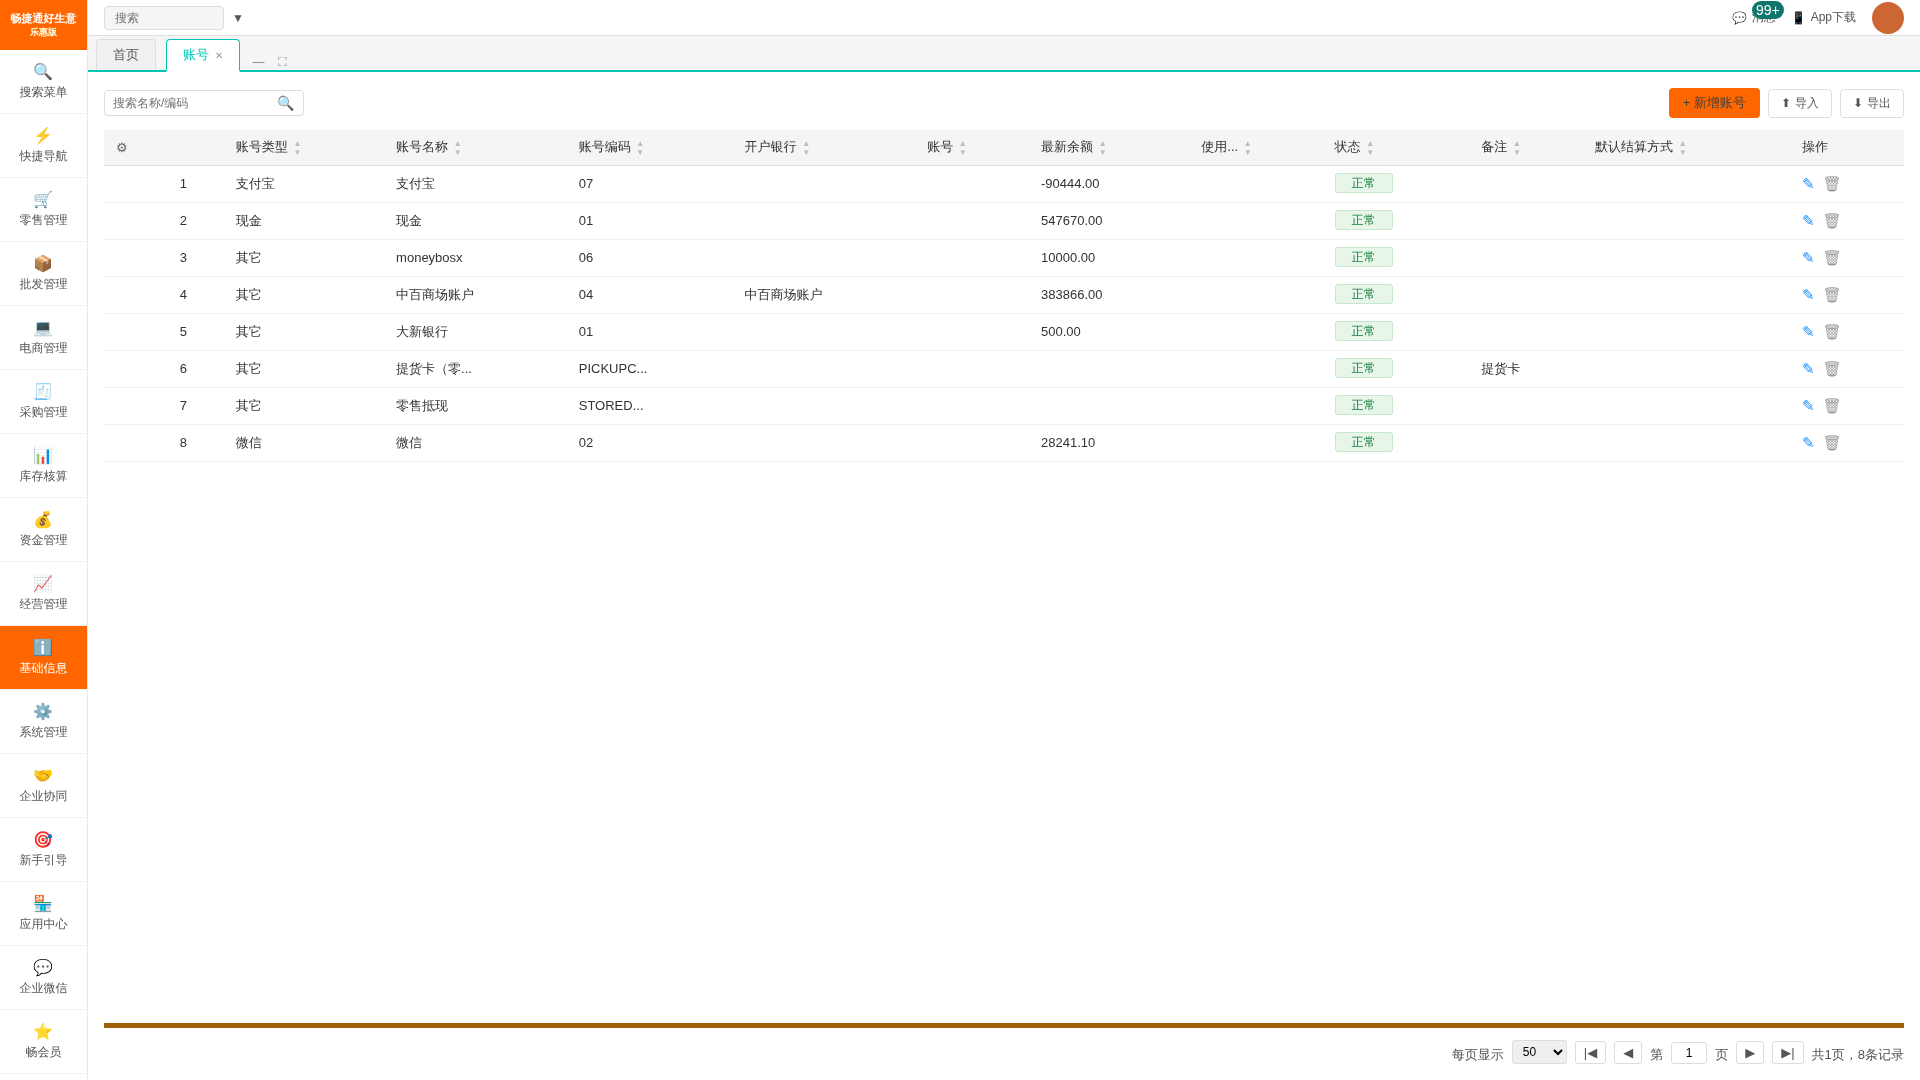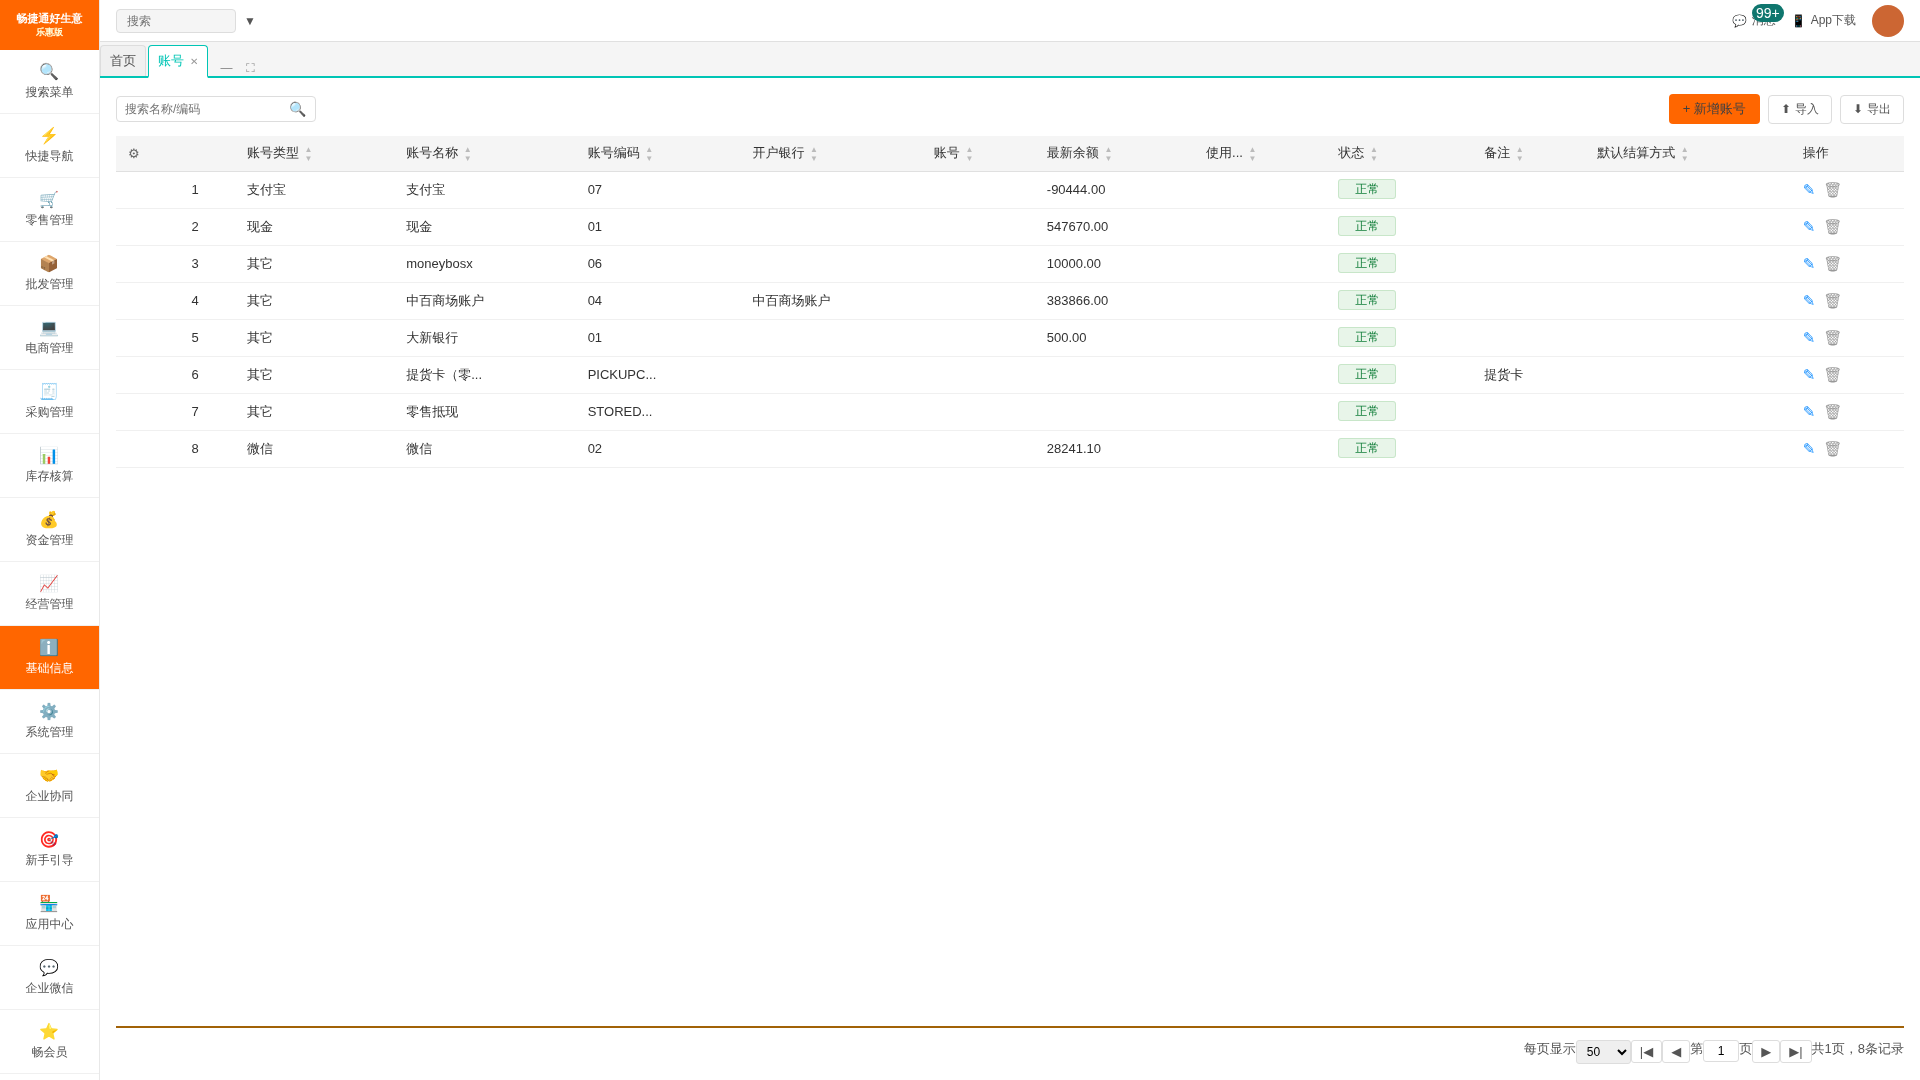--- a/index.html
+++ b/index.html
@@ -1,20 +1,20 @@
 <!DOCTYPE html>
 <html><head>
   <meta charset="utf-8">
   <style>
     * { box-sizing: border-box; margin: 0; padding: 0; }
     body { font-family: "Microsoft YaHei", Arial, sans-serif; font-size: 13px; background: #f5f5f5; display: flex; height: 1080px; width: 1920px; overflow: hidden; }
 
     
     .sidebar {
-      width: 100px;
+      width: 88px;
       background: #fff;
       display: flex;
       flex-direction: column;
       border-right: 1px solid #e8e8e8;
       height: 100%;
     }
     .sidebar-logo {
       background: #ff6600;
       height: 50px;
       display: flex;
@@ -47,21 +47,21 @@
     .main-area {
       flex: 1;
       display: flex;
       flex-direction: column;
       height: 100%;
       overflow: hidden;
     }
 
     
     .topbar {
-      height: 42px;
+      height: 36px;
       background: #fff;
       border-bottom: 1px solid #e0e0e0;
       display: flex;
       align-items: center;
       justify-content: space-between;
       padding: 0 16px;
     }
     .topbar-left { display: flex; align-items: center; gap: 8px; }
     .topbar-search {
       background: #f5f5f5;
@@ -82,32 +82,33 @@
     
     .tabbar {
       background: #f5f5f5;
       border-bottom: 2px solid #00c5b5;
       display: flex;
       align-items: flex-end;
       padding-left: 0;
       height: 36px;
     }
     .tab {
-      padding: 6px 9px;
+      padding: 6px 16px;
       cursor: pointer;
       font-size: 13px;
       color: #555;
       background: #f0f0f0;
       border: 1px solid #ddd;
       border-bottom: none;
       margin-right: 2px;
       border-radius: 4px 4px 0 0;
       display: flex;
       align-items: center;
       gap: 6px;
+      margin-left: 8px;
     }
     .tab.active {
       background: #fff;
       color: #00c5b5;
       border-color: #00c5b5;
       border-bottom: 2px solid #fff;
       margin-bottom: -2px;
     }
     .tab-close { font-size: 10px; color: #999; cursor: pointer; }
 
@@ -209,27 +210,27 @@
     .action-icons { display: flex; gap: 8px; align-items: center; }
     .action-edit { color: #1890ff; cursor: pointer; font-size: 15px; }
     .action-delete { color: #999; cursor: pointer; font-size: 15px; }
 
     
     .th-settings { color: #666; cursor: pointer; }
 
     
     .pagination {
       display: flex;
-      align-items: flex-start;
+      align-items: flex-end;
       justify-content: flex-end;
       padding: 12px 0 0 0;
-      gap: 0;
+      gap: 8px;
       font-size: 13px;
       color: #555;
-      border-top: 2px solid #a16207;
+      border-top: 5px solid #a16207;
       margin-top: auto;
     }
     .pagination select {
       border: 1px solid #ddd;
       border-radius: 3px;
       padding: 3px 6px;
       font-size: 12px;
     }
     .page-btn {
       border: 1px solid #ddd;

